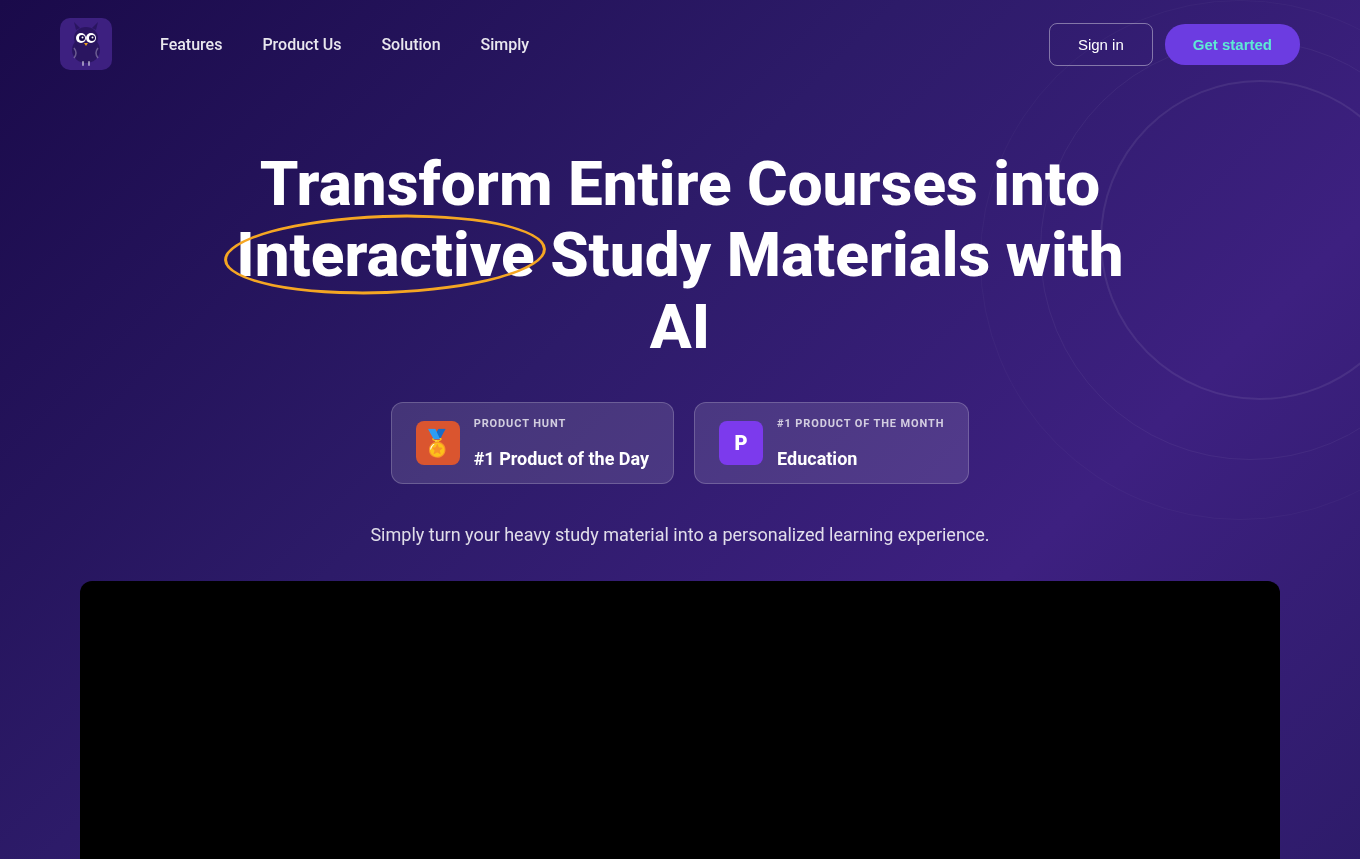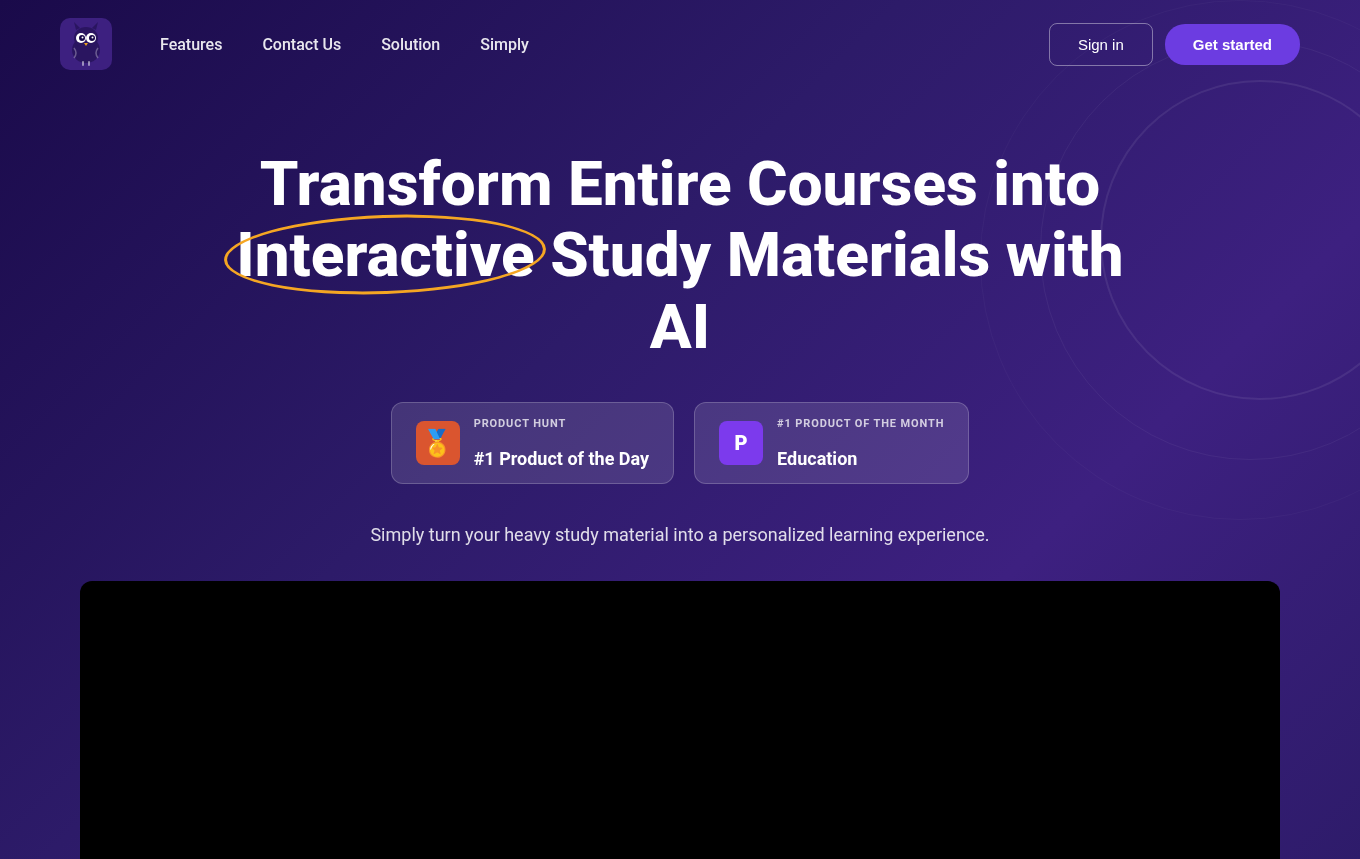--- a/index.html
+++ b/index.html
@@ -110,21 +110,21 @@
       color: #ffffff;
       border-radius: 8px;
       font-size: 15px;
       font-weight: 500;
       cursor: pointer;
     }
 
     .btn-getstarted {
       padding: 12px 28px;
       background: #6c3ce1;
-      color: #ffffff;
+      color: #5eead4;
       border: none;
       border-radius: 20px;
       font-size: 15px;
       font-weight: 600;
       cursor: pointer;
     }
 
     
     .hero {
       display: flex;
@@ -283,21 +283,21 @@
           <rect x="22" y="43" width="2" height="5" fill="rgba(255,255,255,0.5)" rx="1"></rect>
           <rect x="28" y="43" width="2" height="5" fill="rgba(255,255,255,0.5)" rx="1"></rect>
         </svg>
       </div>
 
       <ul class="nav-links">
         <li>
           <a>Features</a>
         </li>
         <li>
-          <a>Contact Us</a>
+          <a>Product Us</a>
         </li>
         <li>
           <a>Solution</a>
         </li>
         <li>
           <a>Simply</a>
         </li>
       </ul>
     </div>
 

